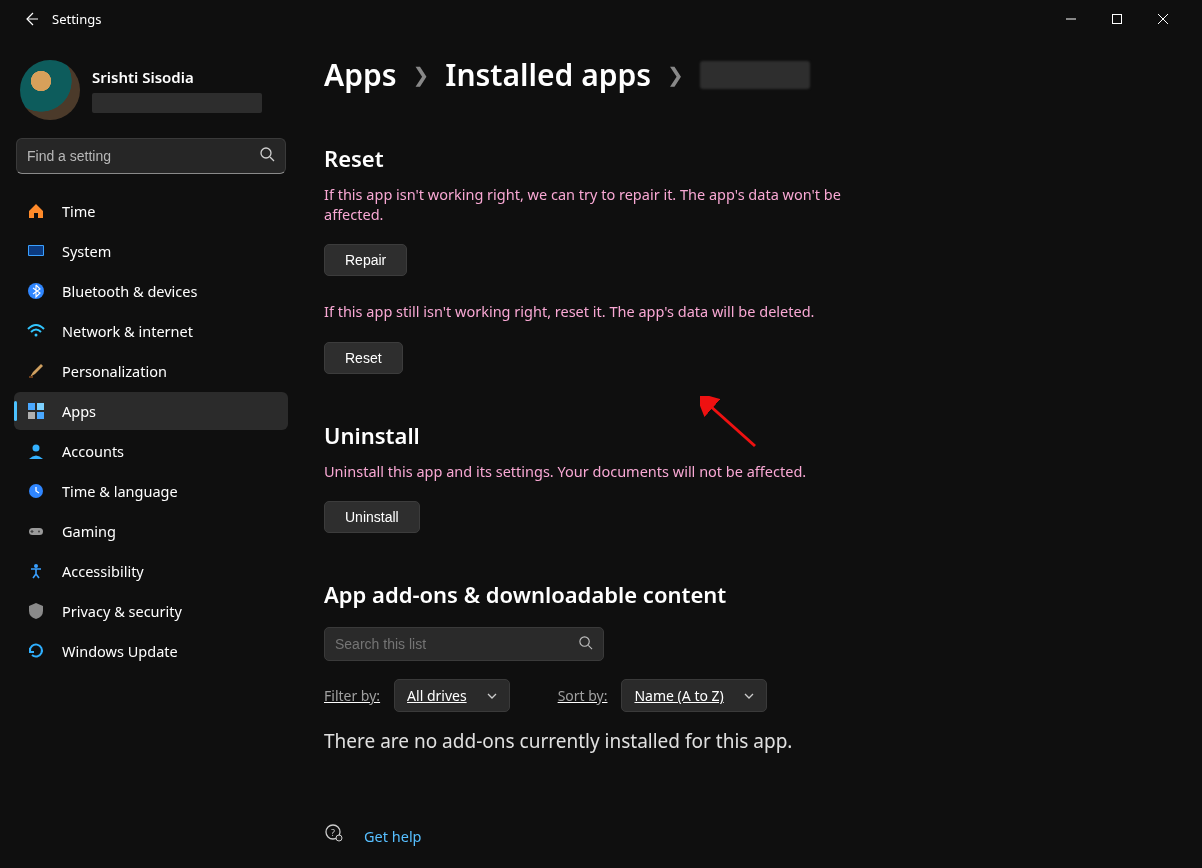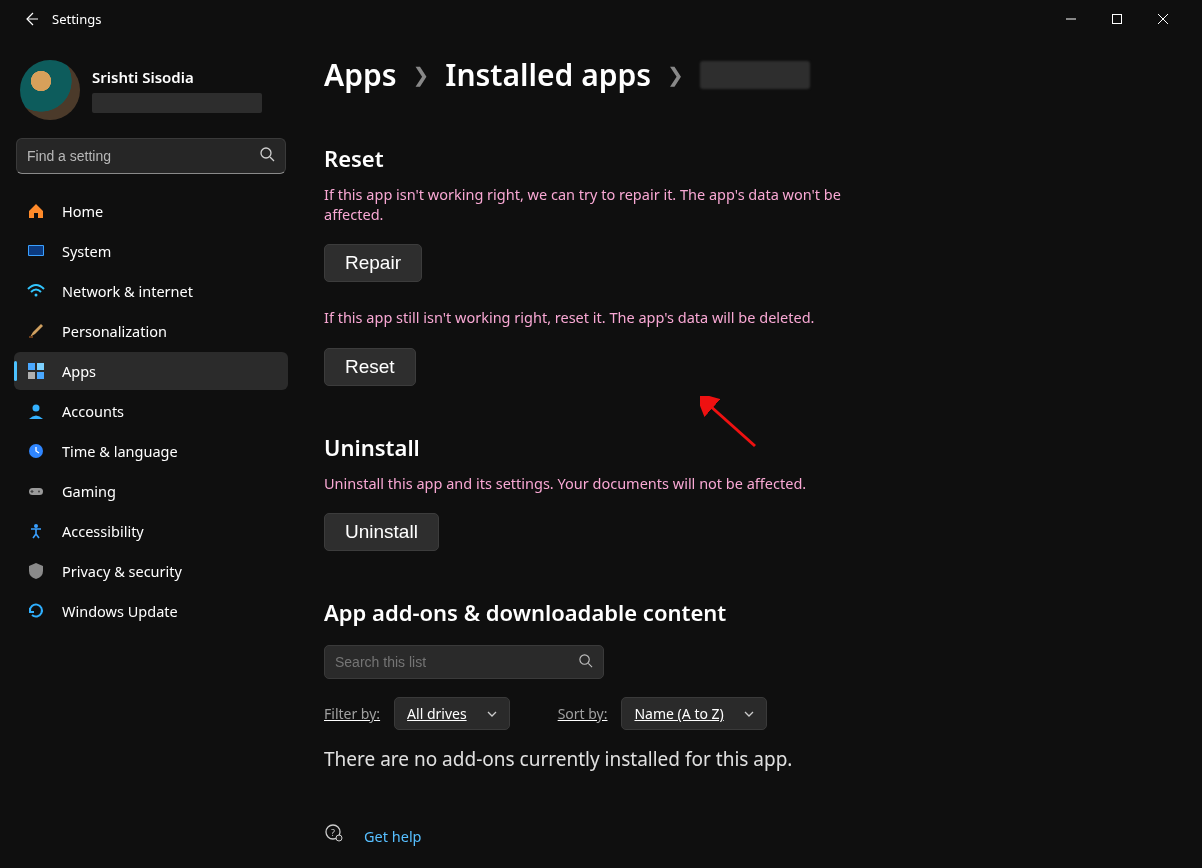--- a/index.html
+++ b/index.html
@@ -151,21 +151,21 @@
     line-height: 1.35;
     max-width: 560px;
     margin-bottom: 20px;
   }
   .btn {
     background: #2e2e2e;
     border: 1px solid #3c3c3c;
     color: #fff;
     padding: 7px 20px;
     border-radius: 5px;
-    font-size: 19px;
+    font-size: 14px;
     cursor: pointer;
   }
   .section-gap { height: 26px; }
   .addons-heading {
     font-size: 22px;
     font-weight: 600;
     margin: 46px 0 18px 0;
   }
   .search-list {
     display: flex;
@@ -279,30 +279,39 @@
       </span>
     </div>
 
     <div class="nav">
       <div class="nav-item">
         <span class="nav-icon">
             <svg width="18" height="18" viewBox="0 0 18 18">
               <path d="M2 9 L9 2 L16 9 V16 H11 V11 H7 V16 H2 Z" fill="#ff8a2a"></path>
             </svg>
           </span>
-        <span>Home</span>
+        <span>Time</span>
       </div>
       <div class="nav-item">
         <span class="nav-icon">
             <svg width="18" height="18" viewBox="0 0 18 18">
               <rect x="1" y="3" width="16" height="11" rx="1" fill="#3aa0ff"></rect>
               <rect x="2" y="4" width="14" height="9" fill="#0b3a80"></rect>
             </svg>
           </span>
         <span>System</span>
+      </div>
+      <div class="nav-item">
+        <span class="nav-icon">
+            <svg width="18" height="18" viewBox="0 0 18 18">
+              <circle cx="9" cy="9" r="8" fill="#2f86ff"></circle>
+              <path d="M9 3 V15 L13 11 L6 6 M9 3 L13 7 L6 12" stroke="#fff" stroke-width="1.1" fill="none"></path>
+            </svg>
+          </span>
+        <span>Bluetooth &amp; devices</span>
       </div>
       <div class="nav-item">
         <span class="nav-icon">
             <svg width="18" height="18" viewBox="0 0 18 18">
               <path d="M1 7 Q9 -1 17 7" stroke="#32c6ff" stroke-width="2" fill="none"></path>
               <path d="M4 10 Q9 5 14 10" stroke="#32c6ff" stroke-width="2" fill="none"></path>
               <circle cx="9" cy="13" r="1.5" fill="#32c6ff"></circle>
             </svg>
           </span>
         <span>Network &amp; internet</span>

